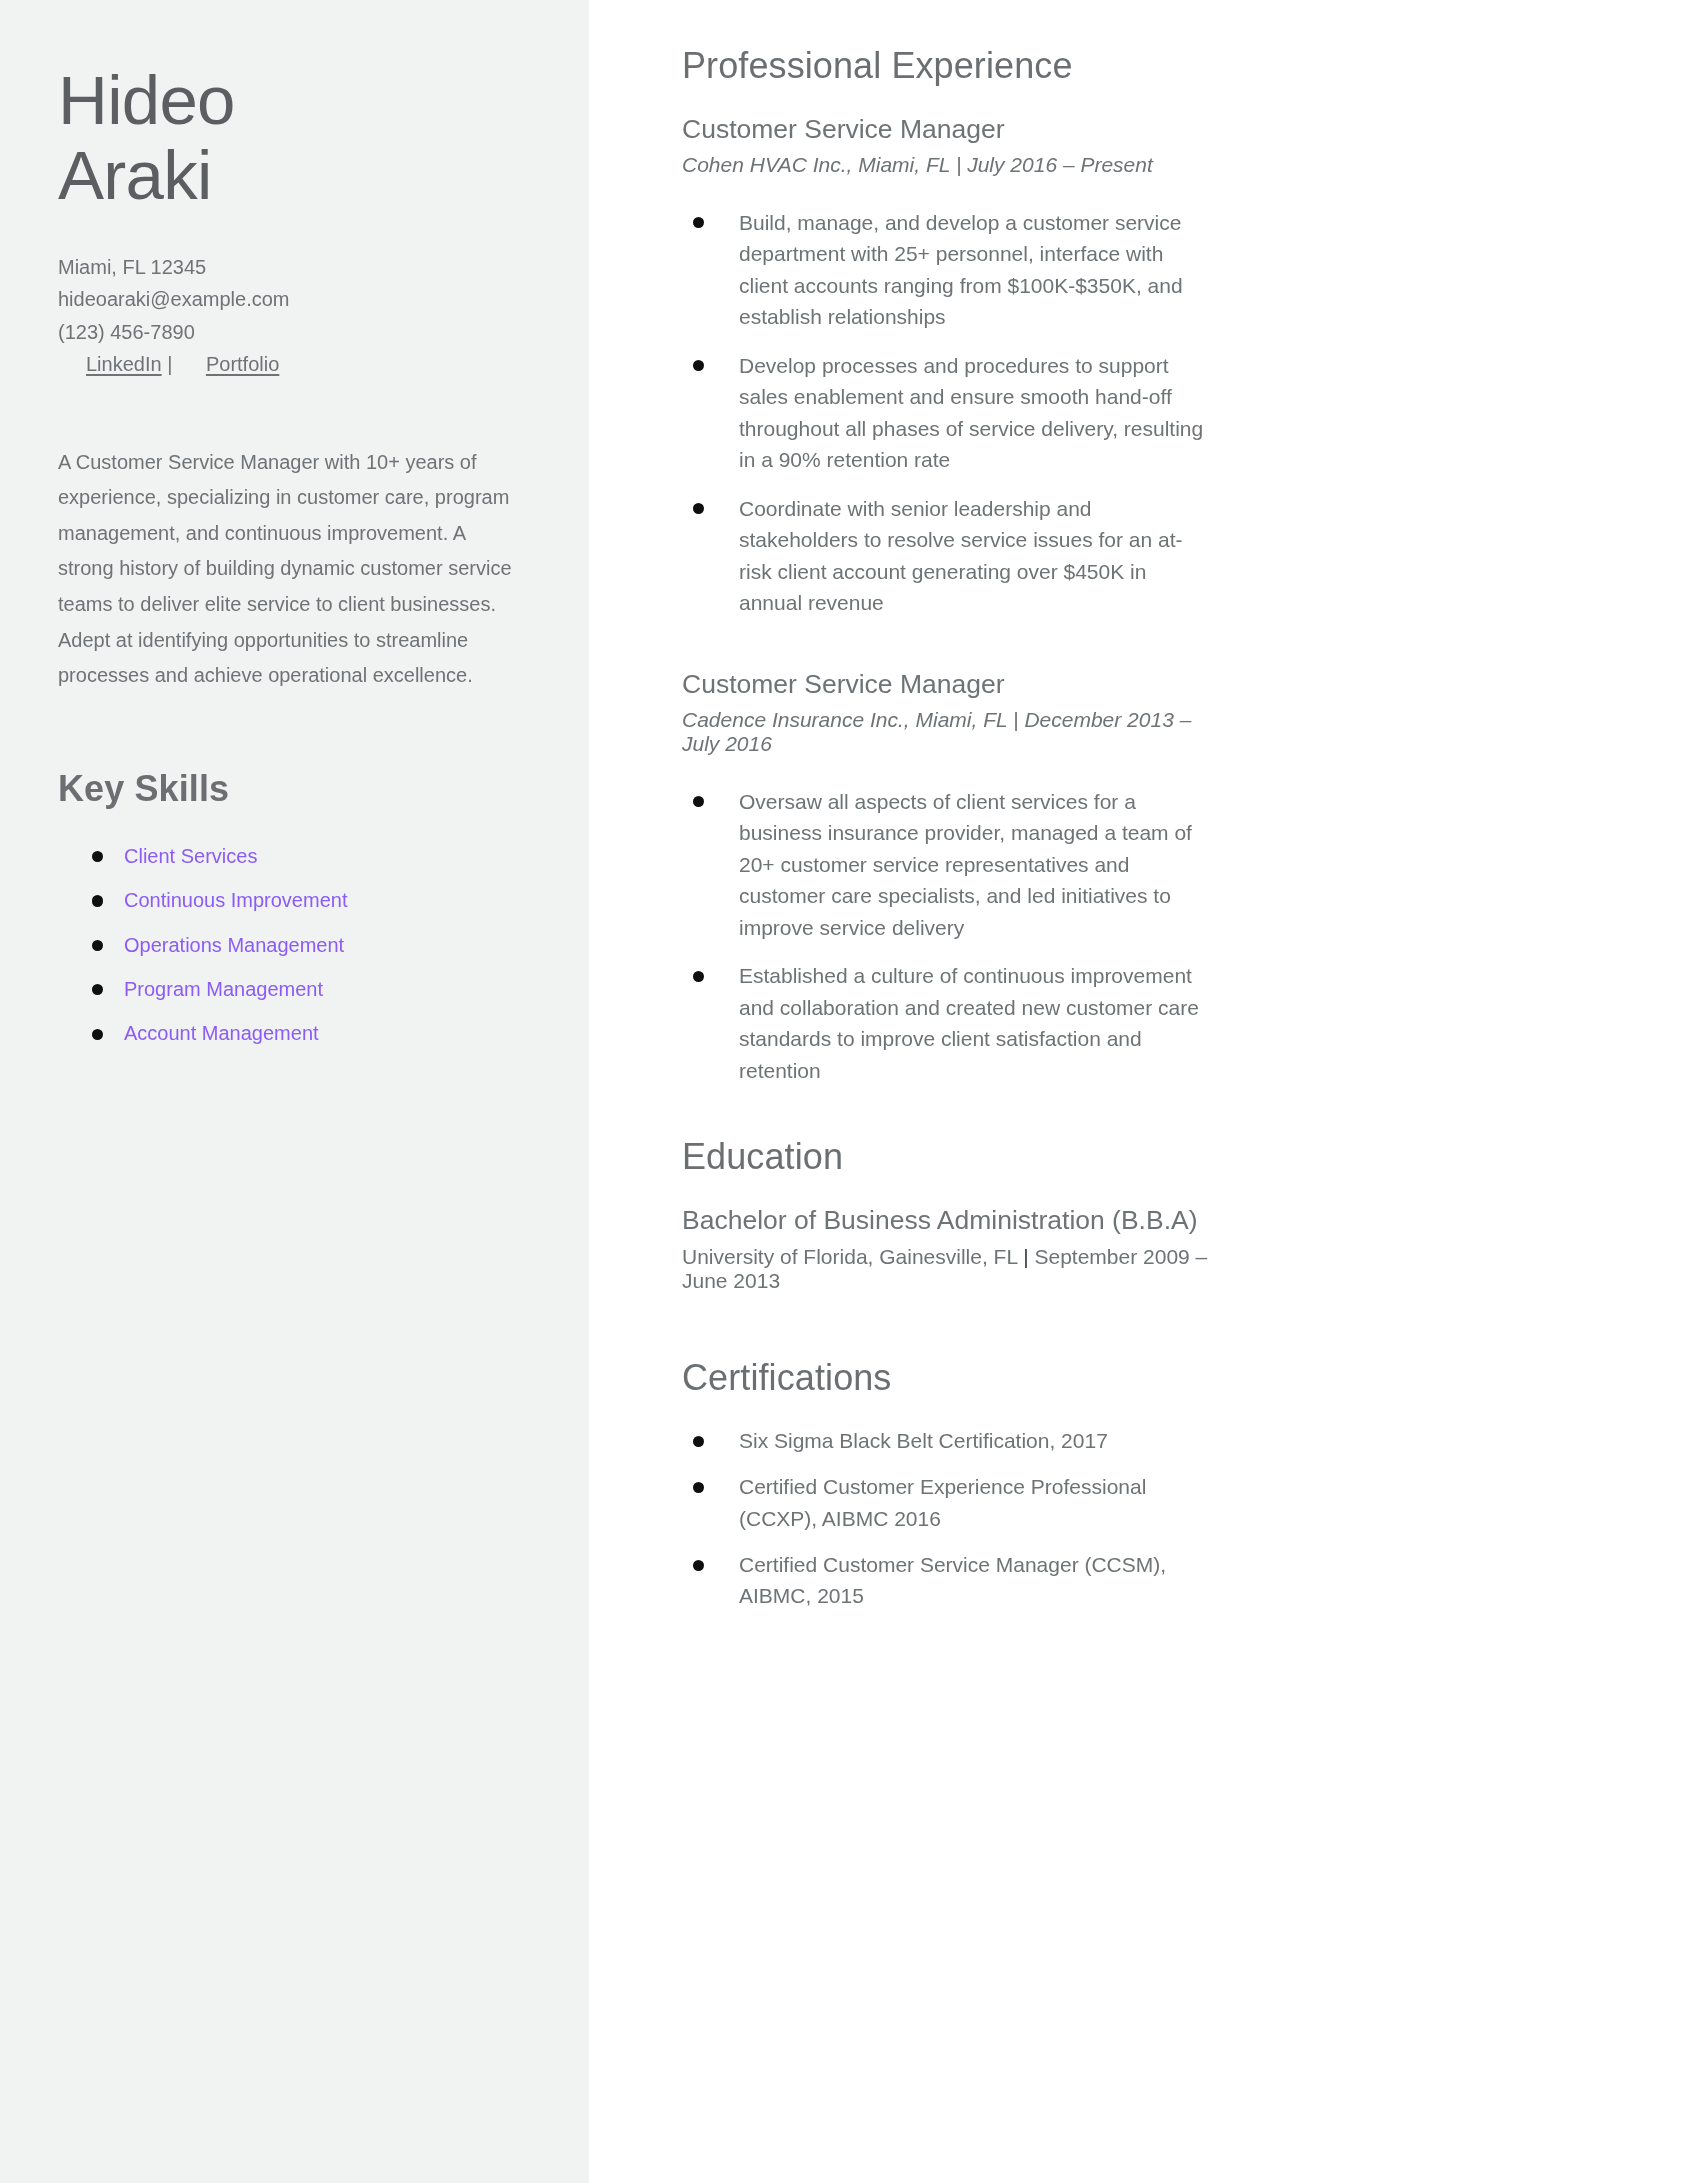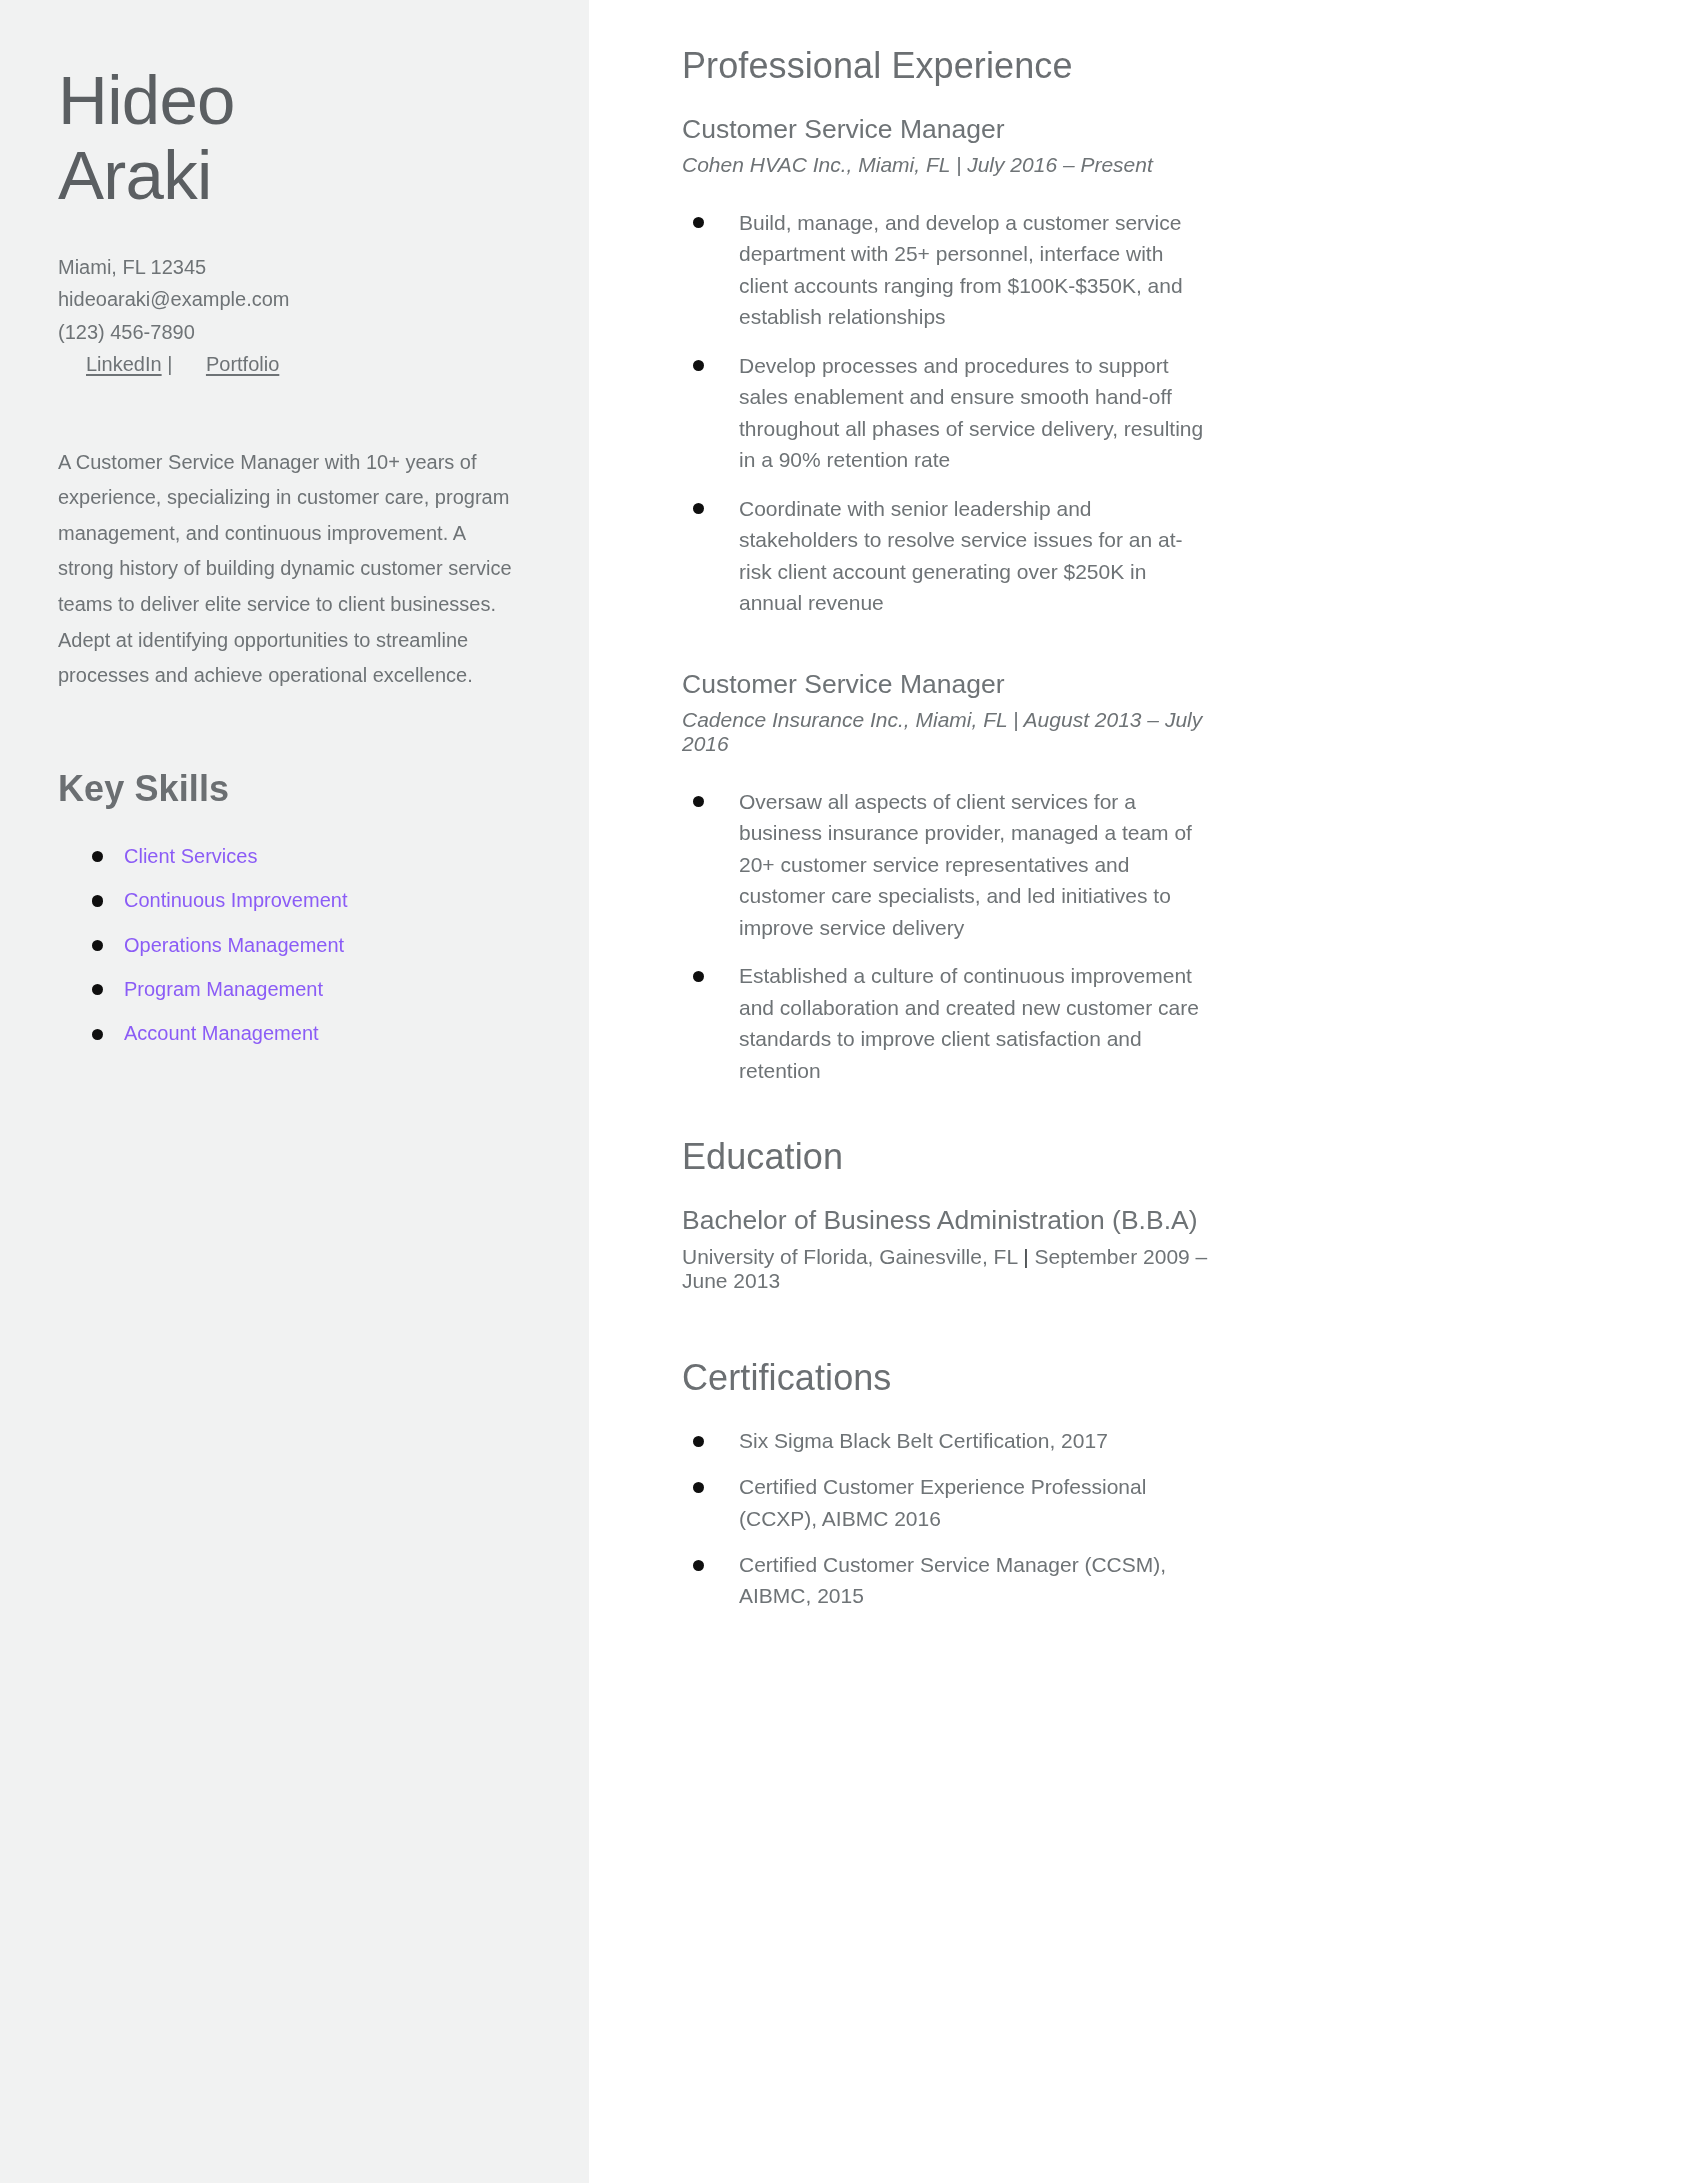--- a/index.html
+++ b/index.html
@@ -220,27 +220,27 @@
   <main class="main">
 
     <h1 class="main-heading">Professional Experience</h1>
 
     <div>
       <div class="job-title">Customer Service Manager</div>
       <div class="job-meta">Cohen HVAC Inc., Miami, FL | July 2016 – Present</div>
       <ul class="main-list">
         <li><span class="bullet"></span><span>Build, manage, and develop a customer service department with 25+ personnel, interface with client accounts ranging from $100K-$350K, and establish relationships</span></li>
         <li><span class="bullet"></span><span>Develop processes and procedures to support sales enablement and ensure smooth hand-off throughout all phases of service delivery, resulting in a 90% retention rate</span></li>
-        <li><span class="bullet"></span><span>Coordinate with senior leadership and stakeholders to resolve service issues for an at-risk client account generating over $250K in annual revenue</span></li>
+        <li><span class="bullet"></span><span>Coordinate with senior leadership and stakeholders to resolve service issues for an at-risk client account generating over $450K in annual revenue</span></li>
       </ul>
     </div>
 
     <div>
       <div class="job-title">Customer Service Manager</div>
-      <div class="job-meta">Cadence Insurance Inc., Miami, FL | August 2013 – July 2016</div>
+      <div class="job-meta">Cadence Insurance Inc., Miami, FL | December 2013 – July 2016</div>
       <ul class="main-list">
         <li><span class="bullet"></span><span>Oversaw all aspects of client services for a business insurance provider, managed a team of 20+ customer service representatives and customer care specialists, and led initiatives to improve service delivery</span></li>
         <li><span class="bullet"></span><span>Established a culture of continuous improvement and collaboration and created new customer care standards to improve client satisfaction and retention</span></li>
       </ul>
     </div>
 
     <h1 class="main-heading">Education</h1>
     <div>
       <div class="edu-degree">Bachelor of Business Administration (B.B.A)</div>
       <div class="edu-meta"><span>University of Florida, Gainesville, FL</span><span class="pipe"> | </span><span>September 2009 – June 2013</span></div>

